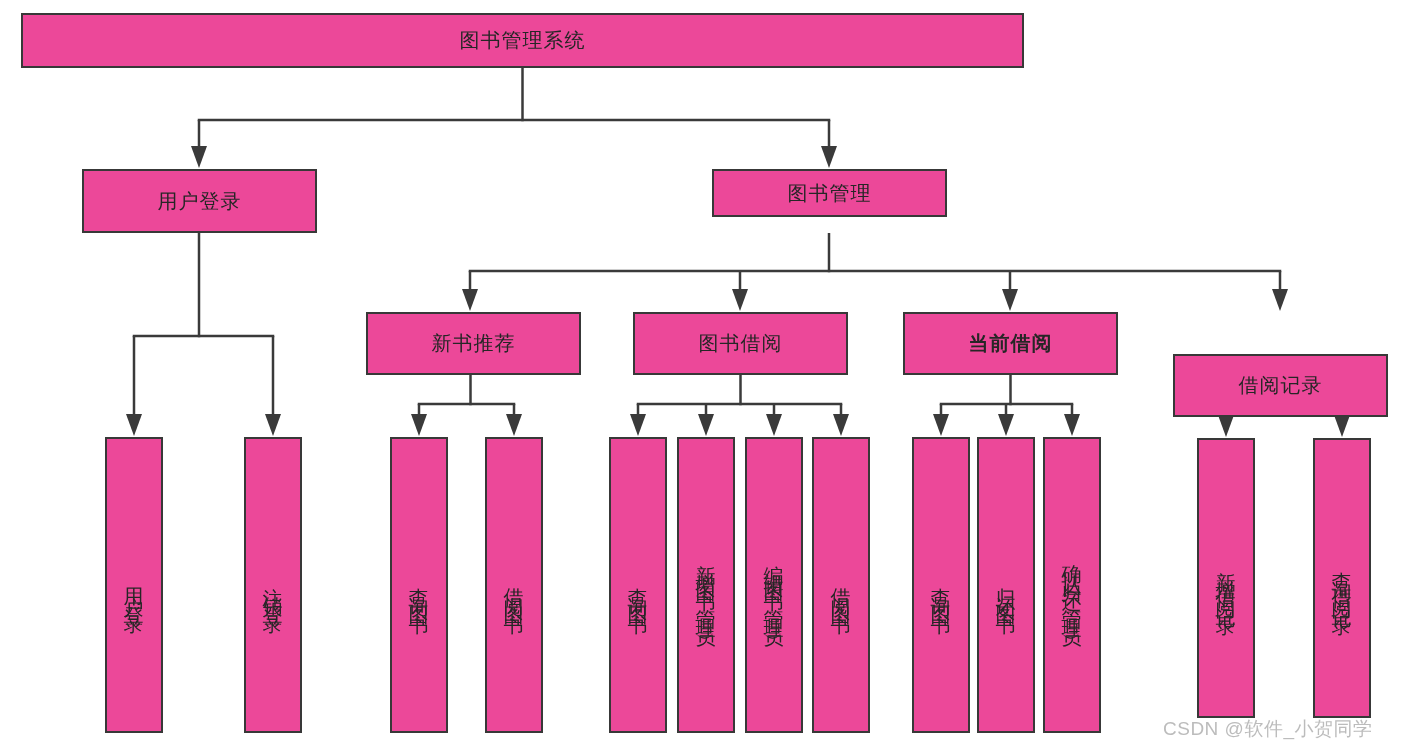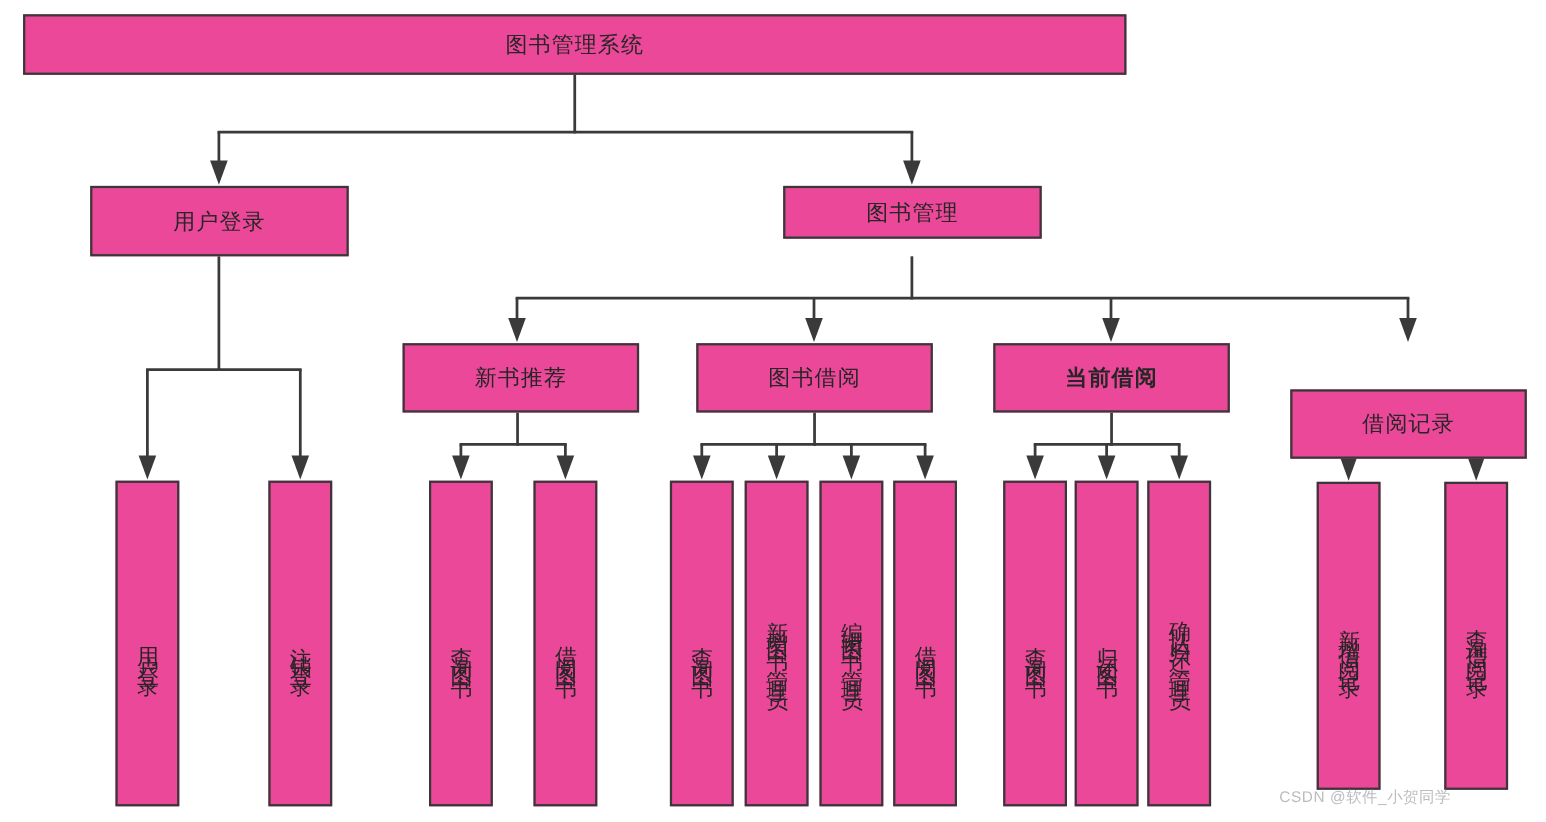--- a/index.html
+++ b/index.html
@@ -36,21 +36,21 @@
     letter-spacing: 9px;
     white-space: normal;
     line-height: 1;
     margin-bottom: -9px;
   }
   .watermark {
     position: absolute;
     left: 1163px;
     top: 716px;
     z-index: 5;
-    font-size: 14px;
+    font-size: 19px;
     letter-spacing: 0.5px;
     color: rgba(184,184,184,0.95);
     white-space: nowrap;
   }
 </style>
 </head>
 <body>
 
 <div class="canvas">
 

